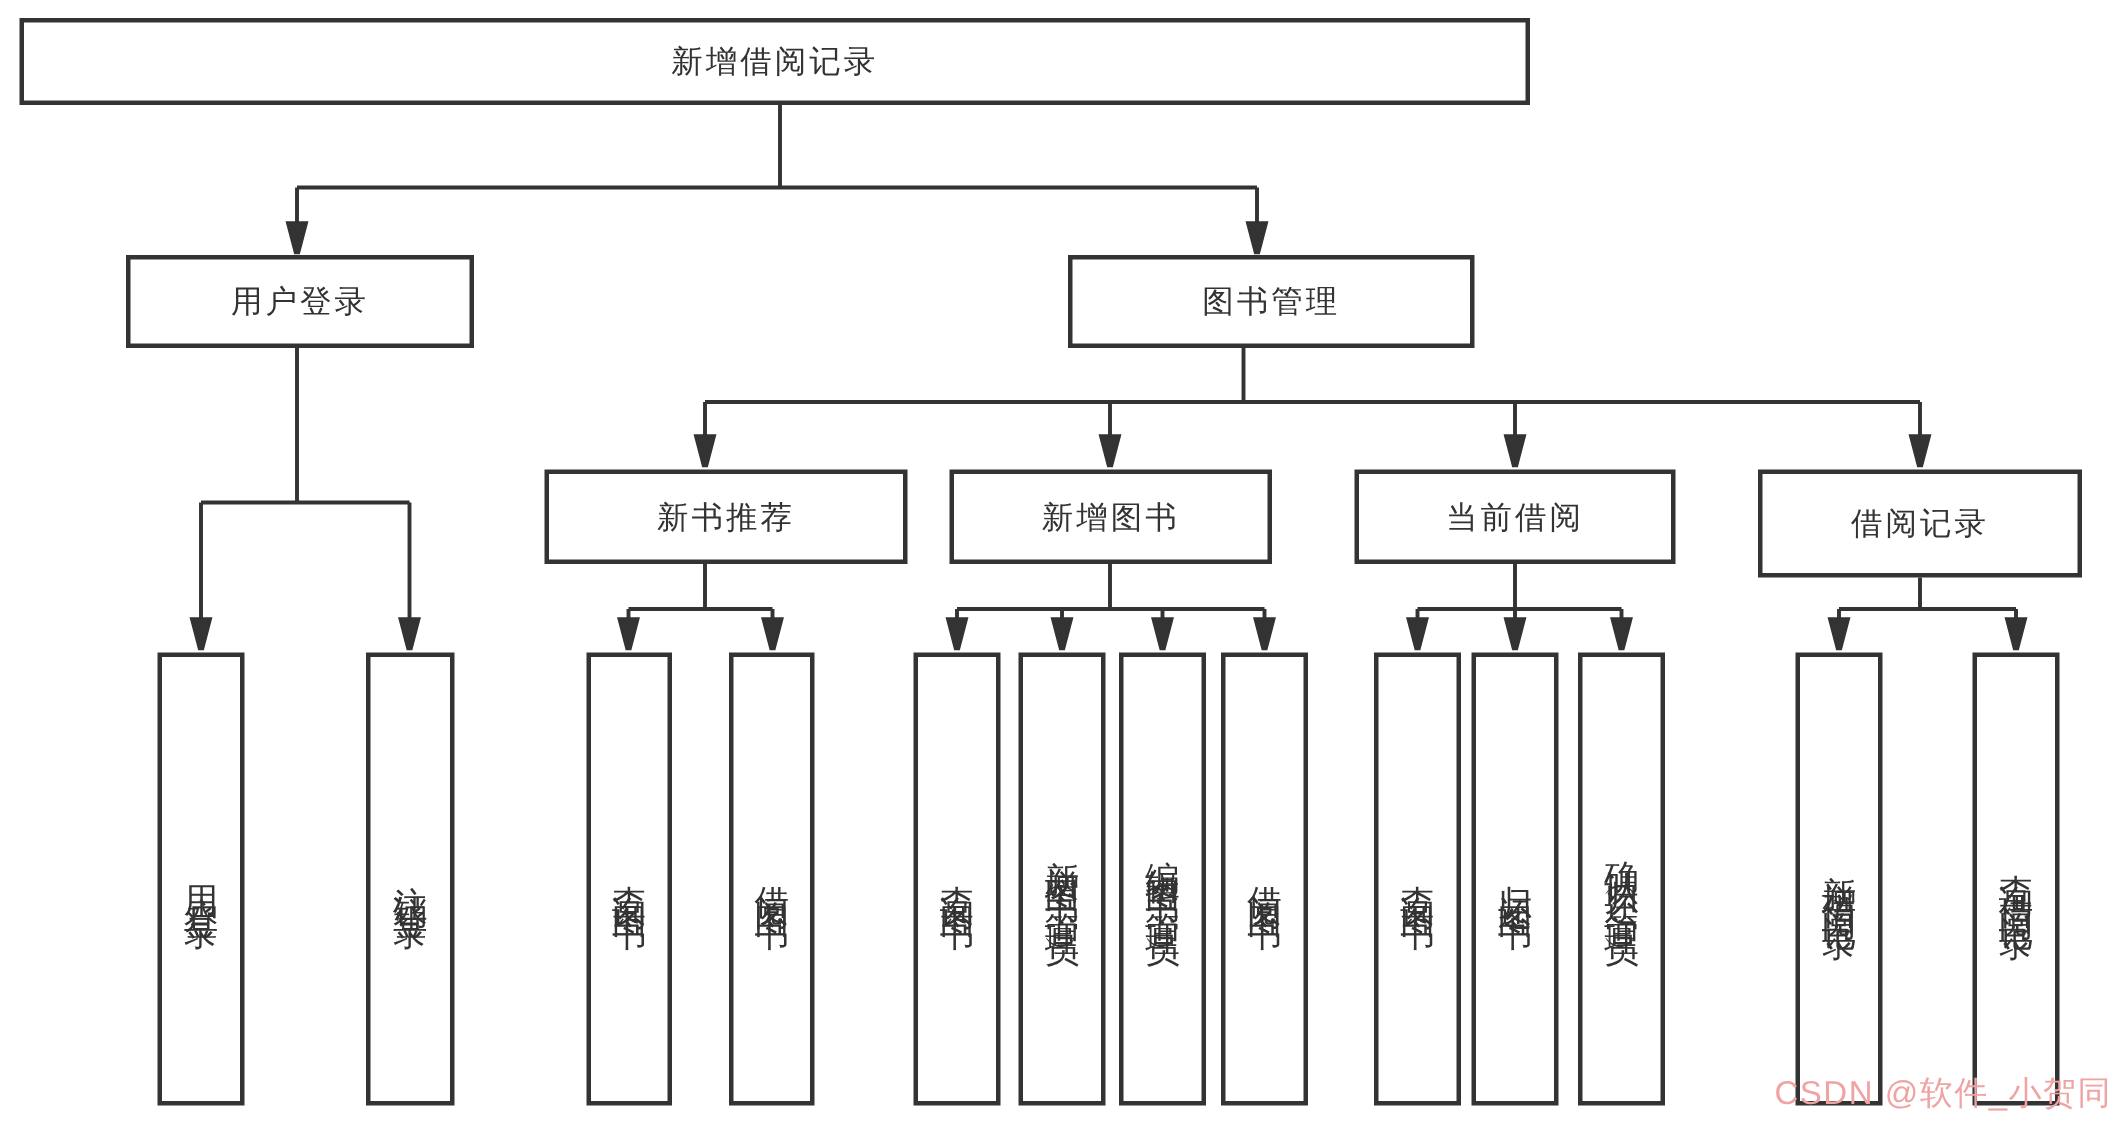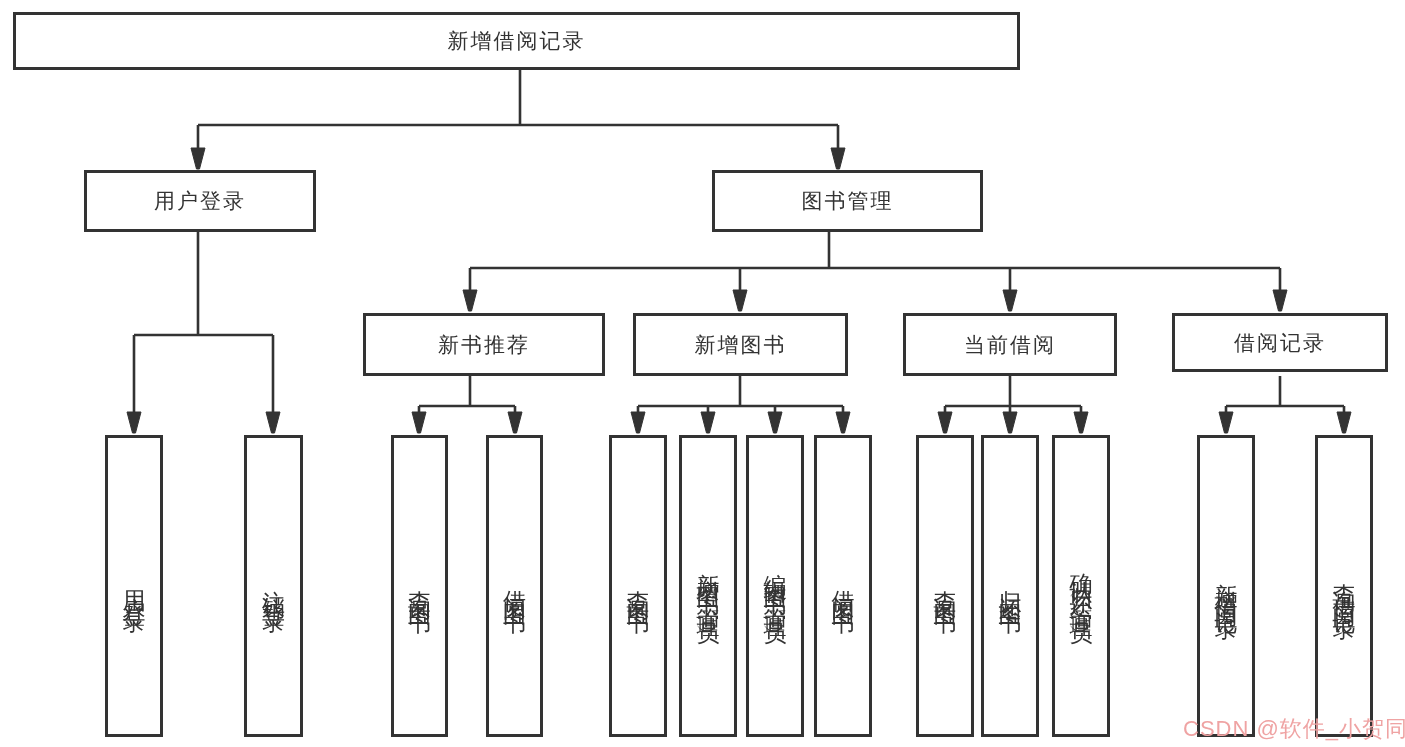--- a/index.html
+++ b/index.html
@@ -120,21 +120,21 @@
 
   <div class="box h" style="left:363px;top:313px;width:242px;height:63px;">
     <span>新书推荐</span>
   </div>
   <div class="box h" style="left:633px;top:313px;width:215px;height:63px;">
     <span>新增图书</span>
   </div>
   <div class="box h" style="left:903px;top:313px;width:214px;height:63px;">
     <span>当前借阅</span>
   </div>
-  <div class="box h" style="left:1172px;top:313px;width:216px;height:59px;">
+  <div class="box h" style="left:1172px;top:313px;width:216px;height:72px;">
     <span>借阅记录</span>
   </div>
 
   <div class="box v" style="left:105px;top:435px;width:58px;height:302px;">
     <span class="vlabel">用户登录</span>
   </div>
   <div class="box v" style="left:244px;top:435px;width:59px;height:302px;">
     <span class="vlabel">注销登录</span>
   </div>
 

